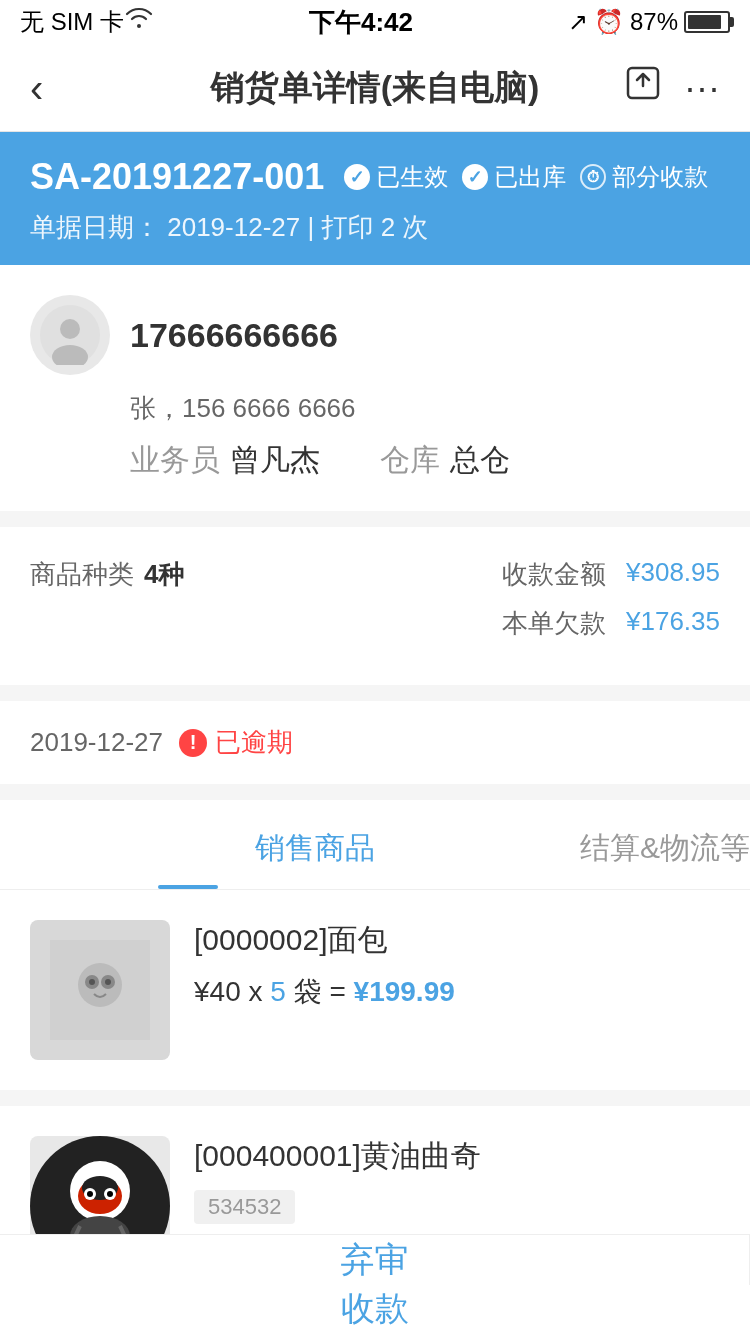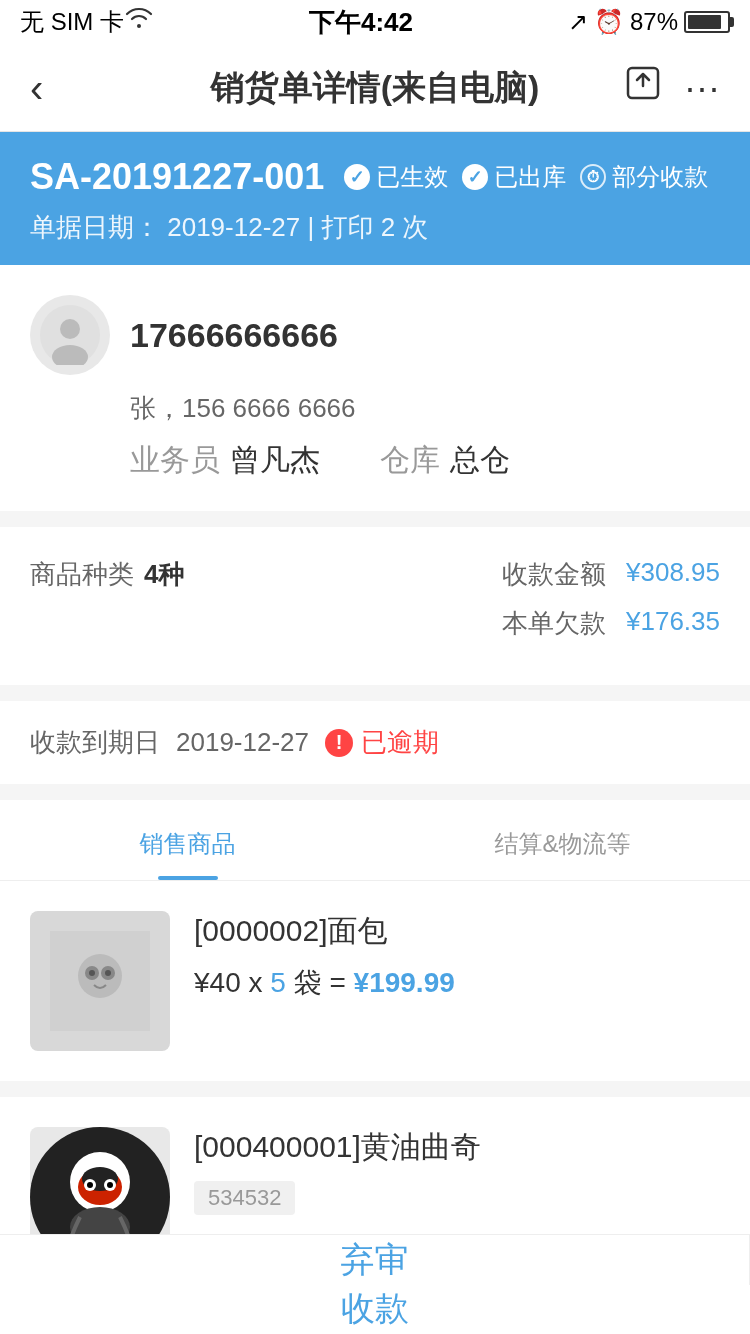--- a/index.html
+++ b/index.html
@@ -224,23 +224,23 @@
       background: #f5f5f5;
       padding-top: 0;
     }
     .tabs-bar {
       display: flex;
       background: #fff;
       border-bottom: 1px solid #eee;
     }
     .tab-item {
       flex: 1;
-      text-align: center;
+      text-align: right;
       padding: 28px 0 20px;
-      font-size: 24px;
+      font-size: 30px;
       color: #999;
       cursor: pointer;
       position: relative;
     }
     .tab-item.active {
       color: #4ba3e3;
     }
     .tab-item.active::after {
       content: '';
       position: absolute;
@@ -472,21 +472,20 @@
         </div>
         <div class="summary-row">
           <span class="summary-label">本单欠款</span>
           <span class="summary-value-blue">¥176.35</span>
         </div>
       </div>
     </div>
   </div>
 
   <div class="payment-due-section">
-    <span>收款到期日</span>
     <span>2019-12-27</span>
     <div class="overdue-badge">
       <div class="overdue-dot">!</div>
       <span>已逾期</span>
     </div>
   </div>
 
   <div class="tabs-section">
     <div class="tabs-bar">
       <div class="tab-item active">

